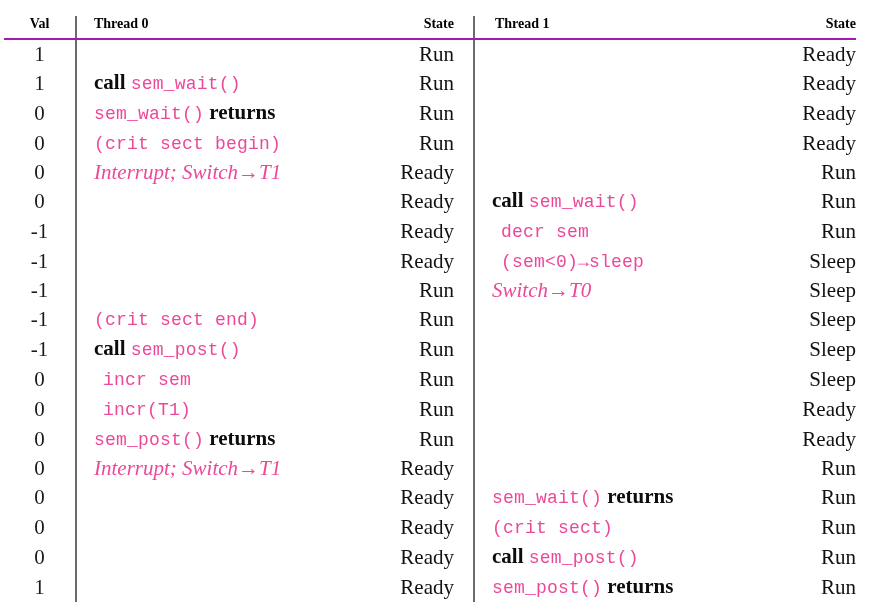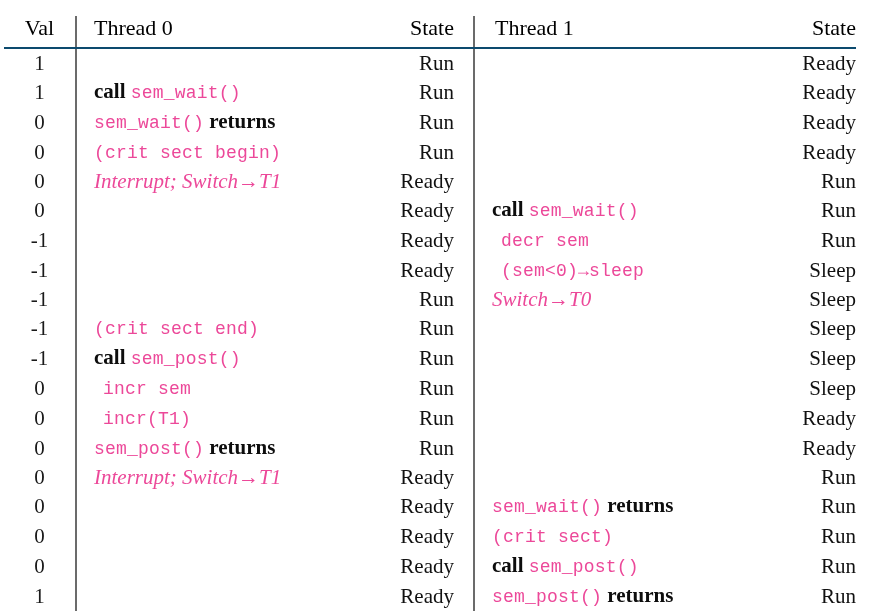--- a/index.html
+++ b/index.html
@@ -33,25 +33,25 @@
   
   col.c-val    { width: 72px;  }
   col.c-t0     { width: 300px; }
   col.c-st0    { width: 98px;  }
   col.c-t1     { width: 290px; }
   col.c-st1    { width: 92px;  }
 
   
   thead th {
     font-family: "Liberation Serif", "DejaVu Serif", serif;
-    font-weight: normal;
-    font-size: 22px;
+    font-weight: bold;
+    font-size: 14px;
     color: #000000;
     padding: 0 0 7px 0;
-    border-bottom: 2px solid #0c4a6e;
+    border-bottom: 2px solid #a21caf;
     vertical-align: bottom;
     line-height: 1.1;
   }
   th.h-val  { text-align: center; }
   th.h-t0   { text-align: left;  padding-left: 17px; }
   th.h-st0  { text-align: right; padding-right: 19px; }
   th.h-t1   { text-align: left;  padding-left: 17px; }
   th.h-st1  { text-align: right; padding-right: 0px; }
 
   

